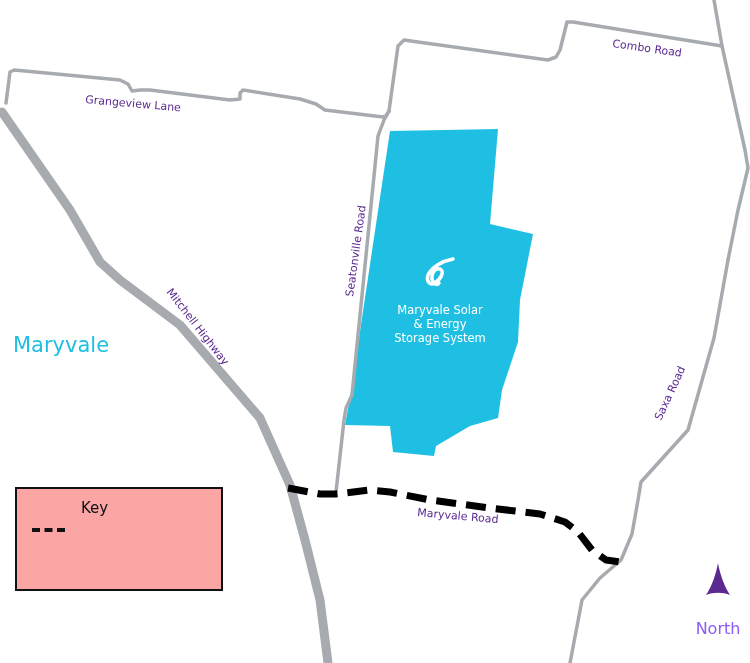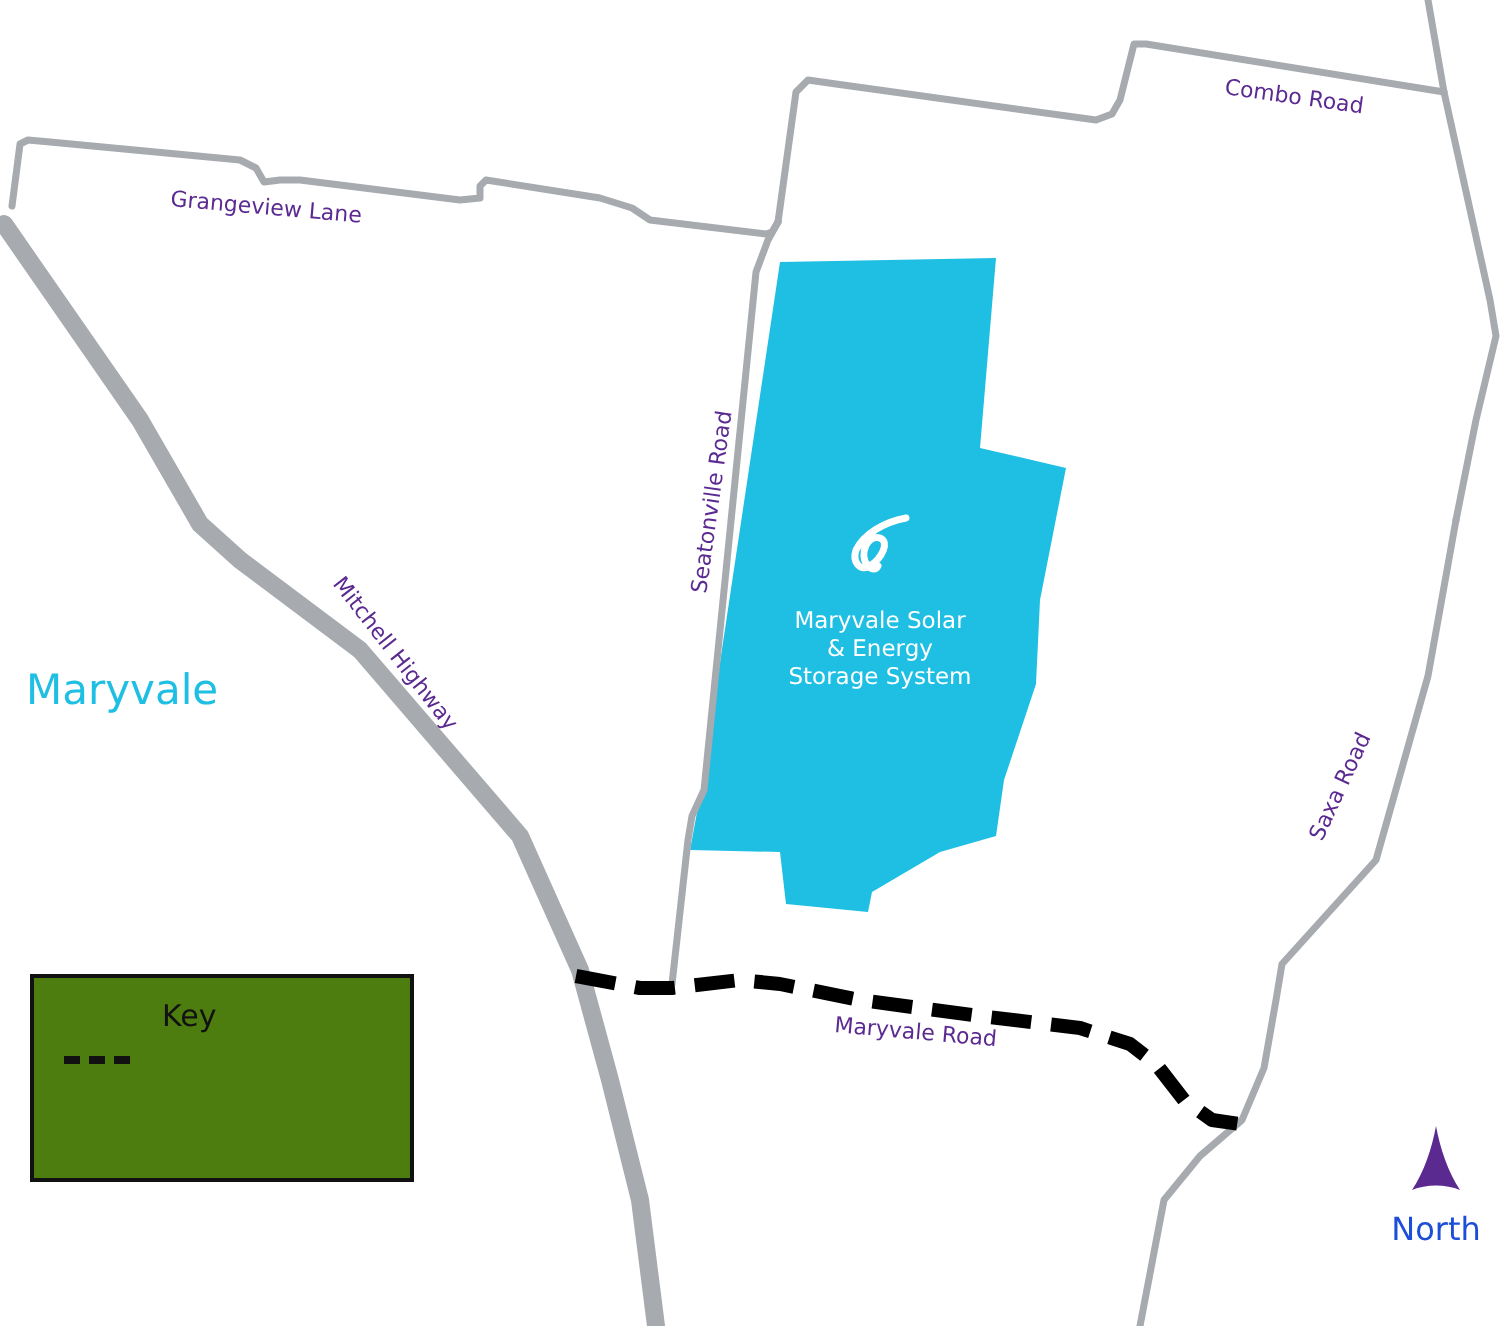--- a/index.html
+++ b/index.html
@@ -5,26 +5,26 @@
     html, body { margin: 0; padding: 0; background: #ffffff; }
     body { width: 750px; height: 663px; overflow: hidden; position: relative; font-family: "DejaVu Sans", sans-serif; }
     #map { position: absolute; left: 0; top: 0; width: 750px; height: 663px; }
     .road { fill: none; stroke: #a7abaf; stroke-linecap: round; stroke-linejoin: round; }
     .road-minor { stroke-width: 3.5; }
     .road-major { stroke-width: 9; }
     .closure { fill: none; stroke: #000000; stroke-width: 7; stroke-dasharray: 20 10; stroke-linejoin: round; }
     .road-label { fill: #5b2a91; font-family: "DejaVu Sans", sans-serif; font-size: 11px; }
     .site-label { fill: #ffffff; font-family: "DejaVu Sans", sans-serif; font-size: 11.5px; }
     .town-label { fill: #1fbfe3; font-family: "DejaVu Sans", sans-serif; font-size: 21px; }
-    .key-box { position: absolute; left: 15px; top: 487px; width: 192px; height: 104px; border: 2.5px solid #111; background: #4d7c0f; box-sizing: border-box; text-align: right; }
+    .key-box { position: absolute; left: 15px; top: 487px; width: 208px; height: 104px; border: 2.5px solid #111; background: #fca5a5; box-sizing: border-box; text-align: right; }
     .key-title { position: absolute; left: 64px; top: 10px; font-family: "DejaVu Sans", sans-serif; font-size: 15px; color: #111; }
     .key-swatch { position: absolute; left: 15px; top: 39px; width: 33px; height: 0; border-top: 4px dashed #111; }
     .key-label { position: absolute; left: 65px; top: 36px; width: 120px; font-family: "DejaVu Sans", sans-serif; font-size: 12.5px; line-height: 19px; color: #111; }
     .north { position: absolute; left: 690px; top: 562px; width: 56px; text-align: center; }
-    .north-label { font-family: "DejaVu Sans", sans-serif; font-size: 16px; color: #1d4ed8; display: block; margin-top: 3px; }
+    .north-label { font-family: "DejaVu Sans", sans-serif; font-size: 16px; color: #8b5cf6; display: block; margin-top: 17px; }
   </style>
 </head>
 <body>
 
 <svg id="map" viewBox="0 0 750 663" xmlns="http://www.w3.org/2000/svg">
 
   <path d="M390 131 L498 129 L490 224 L533 234 L520 300 L518 342 L502 390 L498 418 L470 426 L436 446 L434 456 L393 452 L390 426 L345 425 L350 398 Z" fill="#1fbfe3"></path>
 
   <path class="road road-minor" d="M6 103 L10 72 L14 70 L25 71 L120 80 L128 84 L132 91 L140 90 L150 90 L230 100 L240 99 L240 93 L243 90 L300 99 L316 104 L325 110 L383 117 L386 116 L389 111"></path>
 

